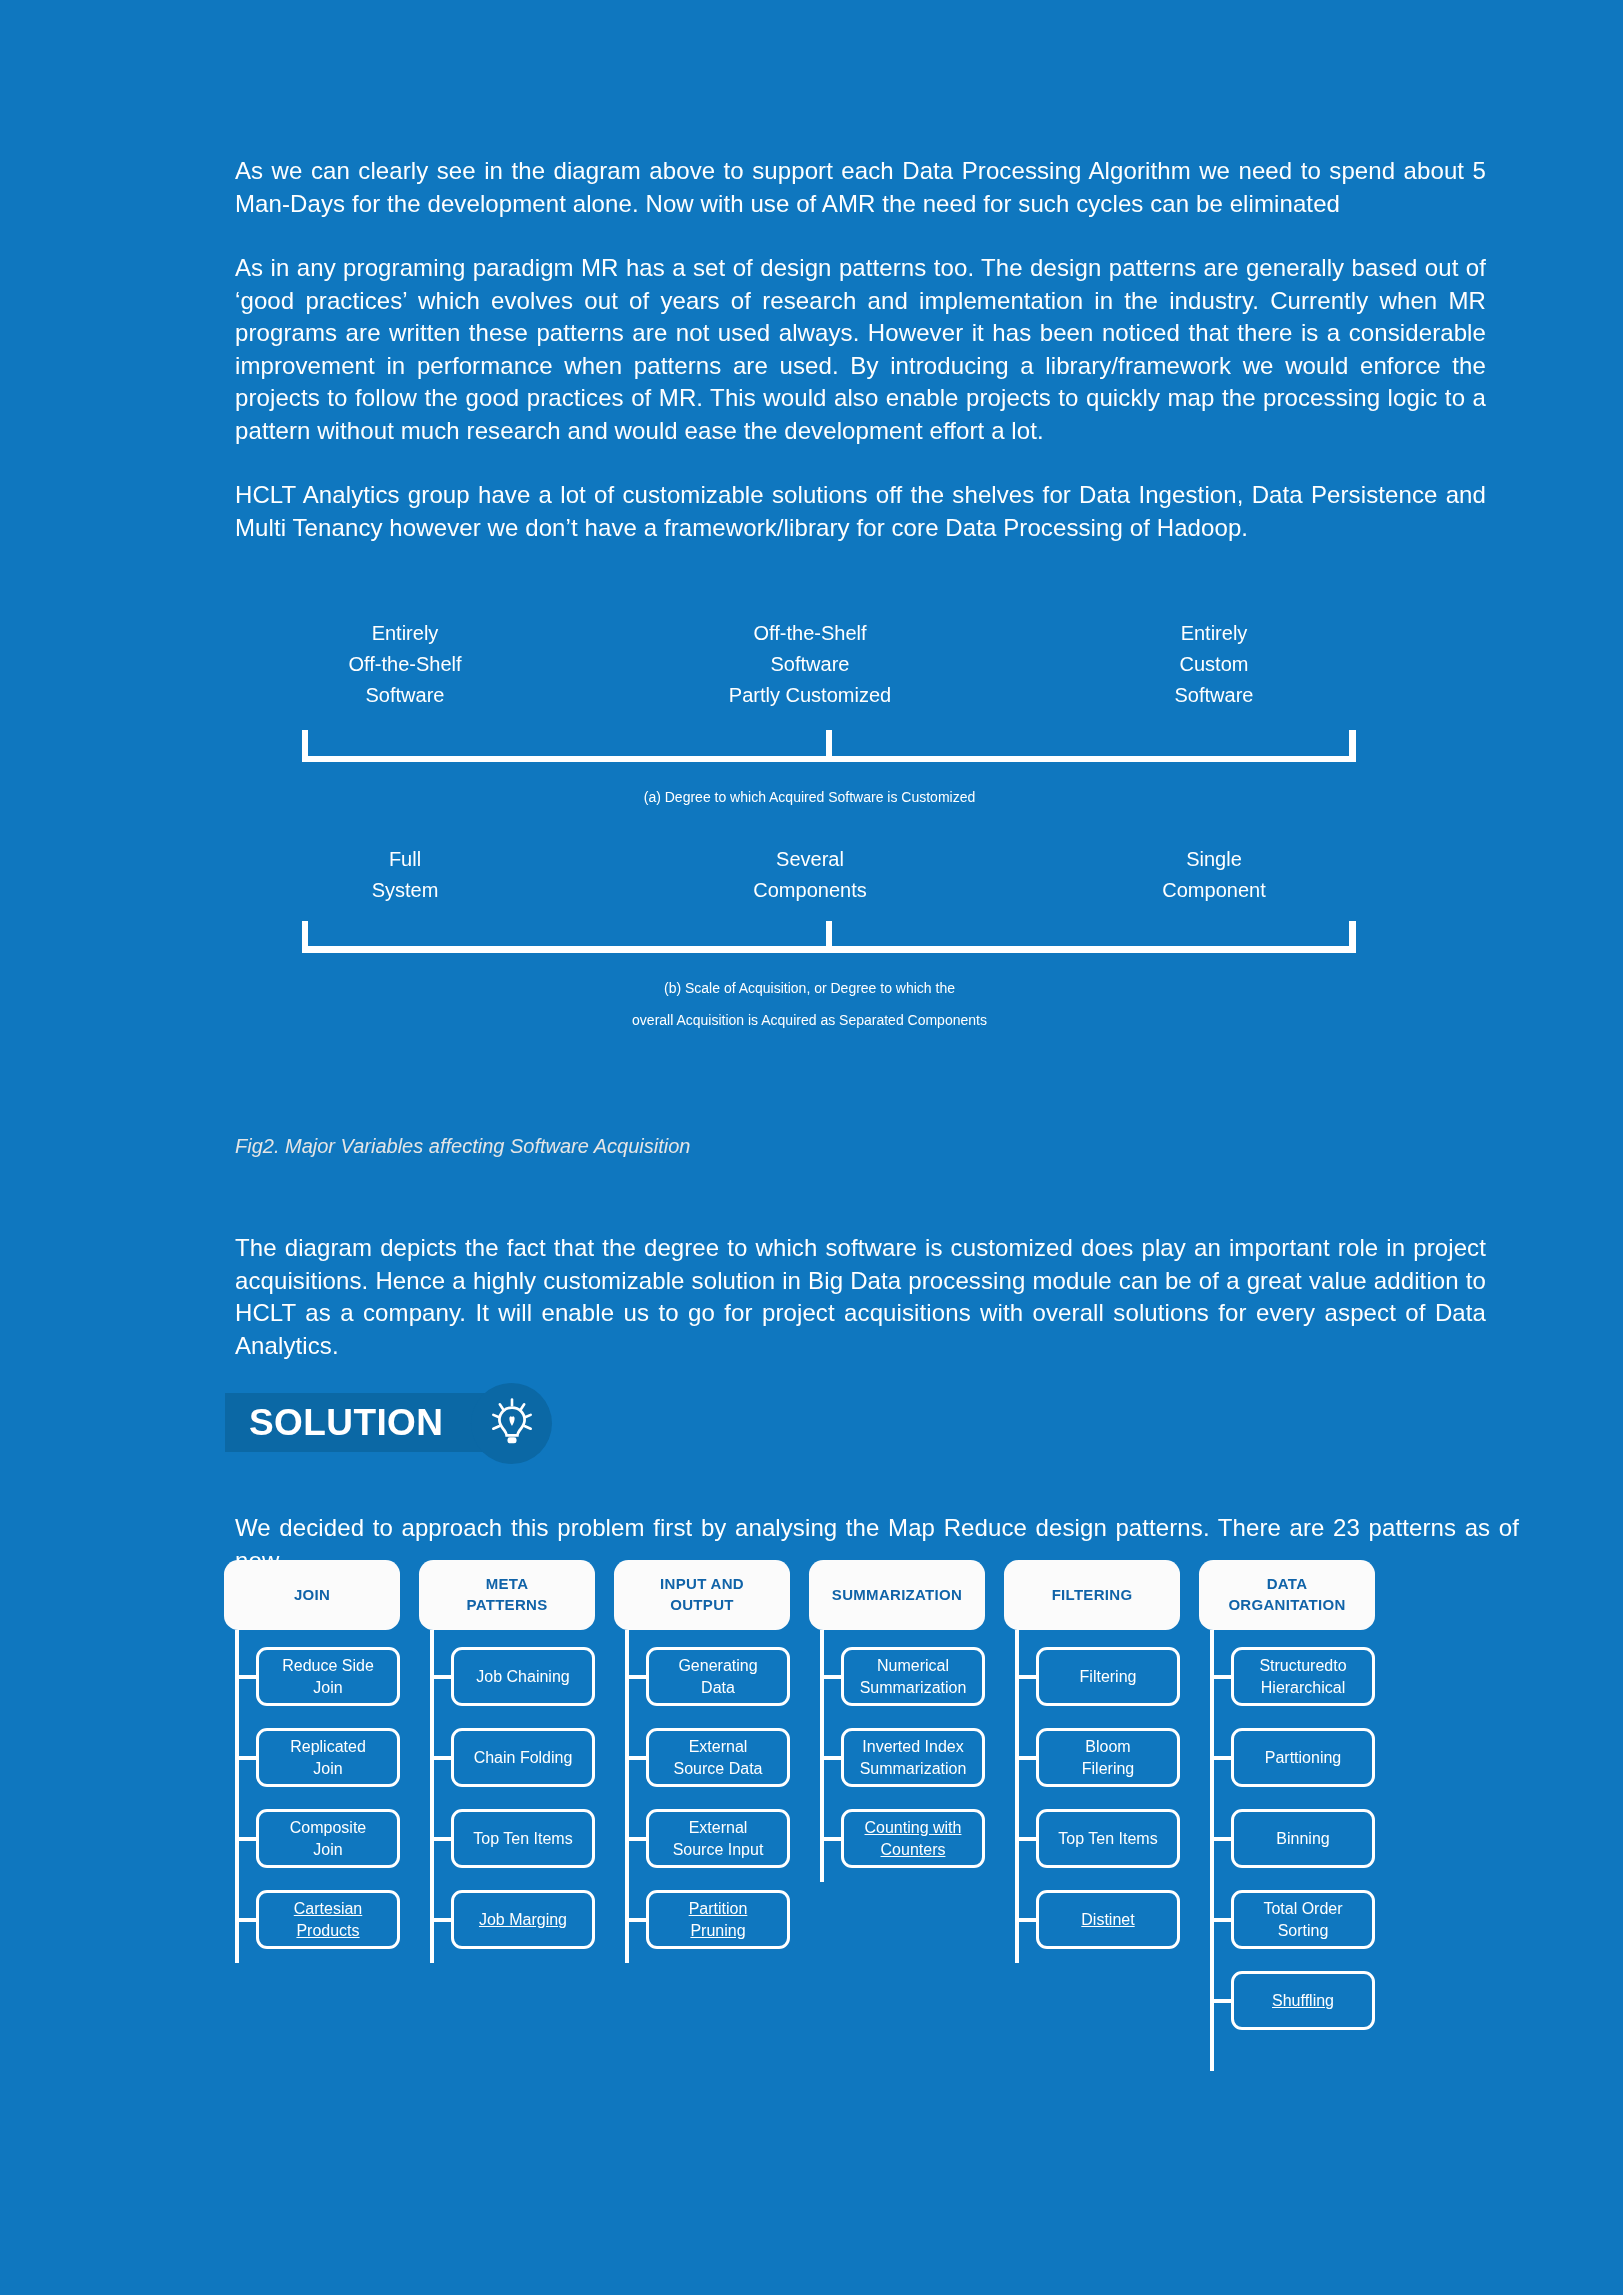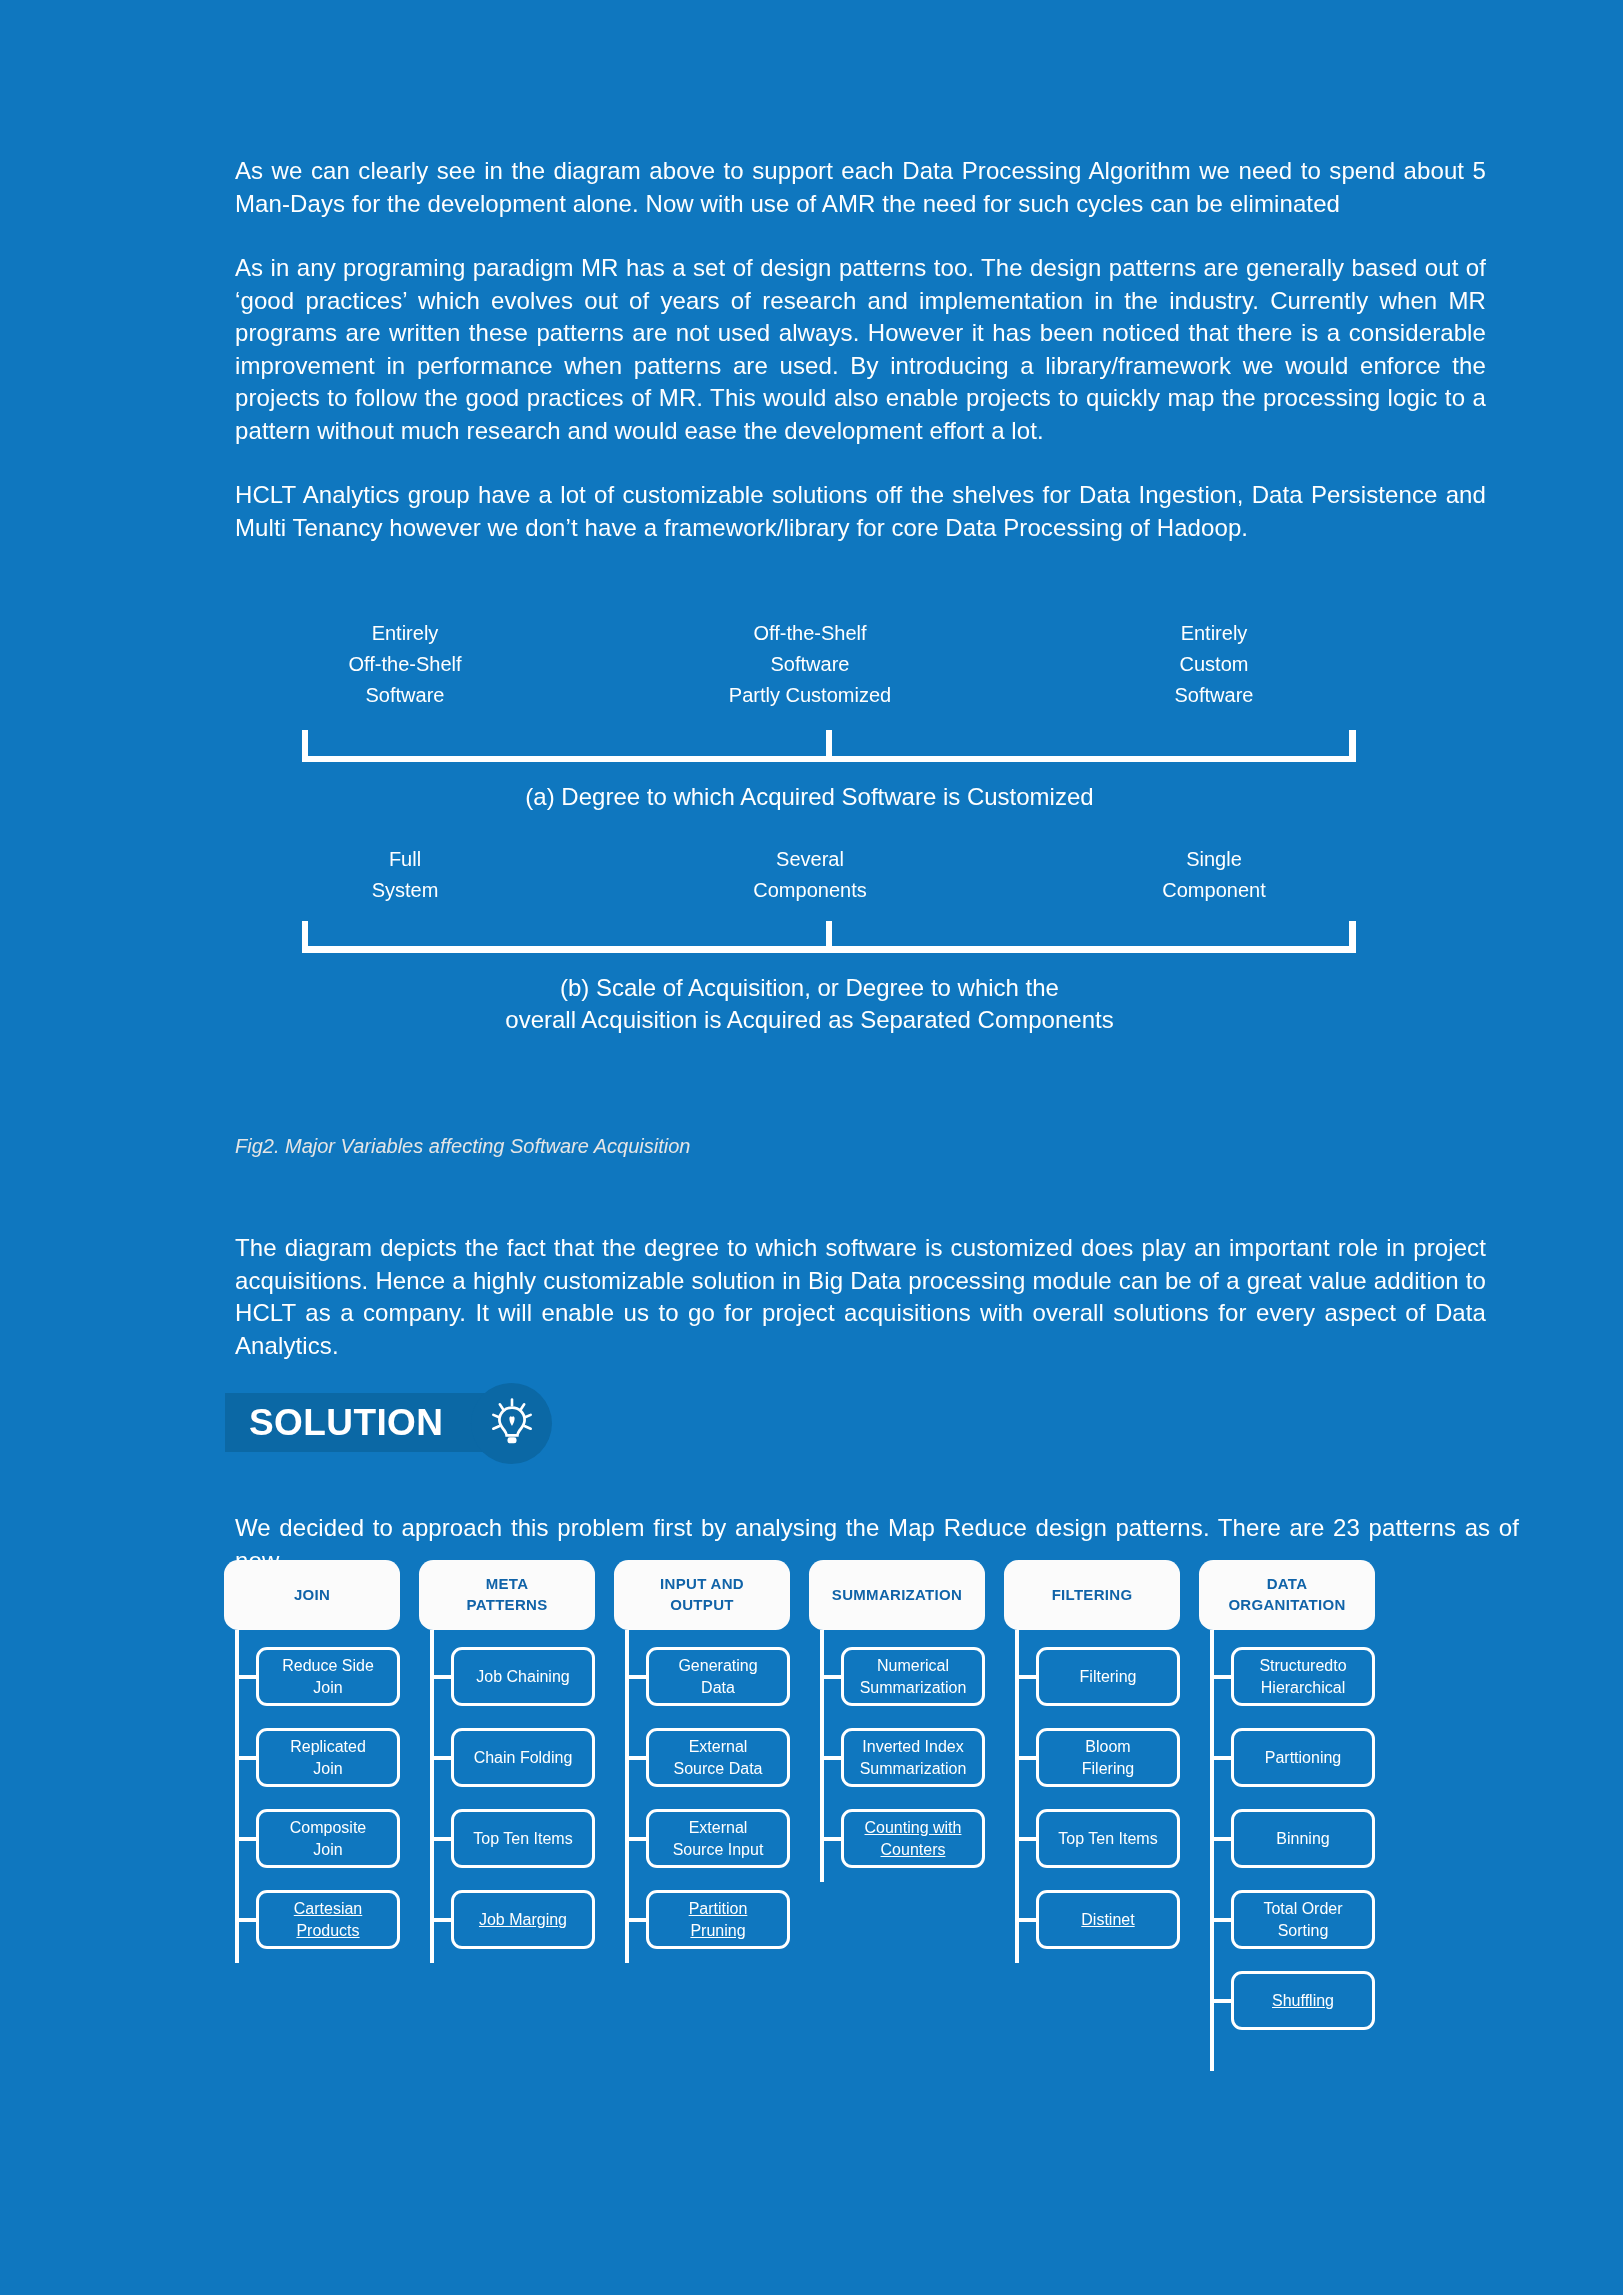--- a/index.html
+++ b/index.html
@@ -85,21 +85,21 @@
     width: 6.3px;
     height: 32px;
     background: #ffffff;
   }
   .bracket .tick.t-left  { left: 0; }
   .bracket .tick.t-mid   { left: 50%; margin-left: -3.2px; }
   .bracket .tick.t-right { right: 0; }
 
   .scale-caption {
     text-align: center;
-    font-size: 24px;
+    font-size: 14px;
     line-height: 32.5px;
     margin-top: 19px;
     white-space: pre-line;
     color: #ffffff;
   }
 
   .fig-caption {
     position: absolute;
     left: 235px;
     top: 1135px;

